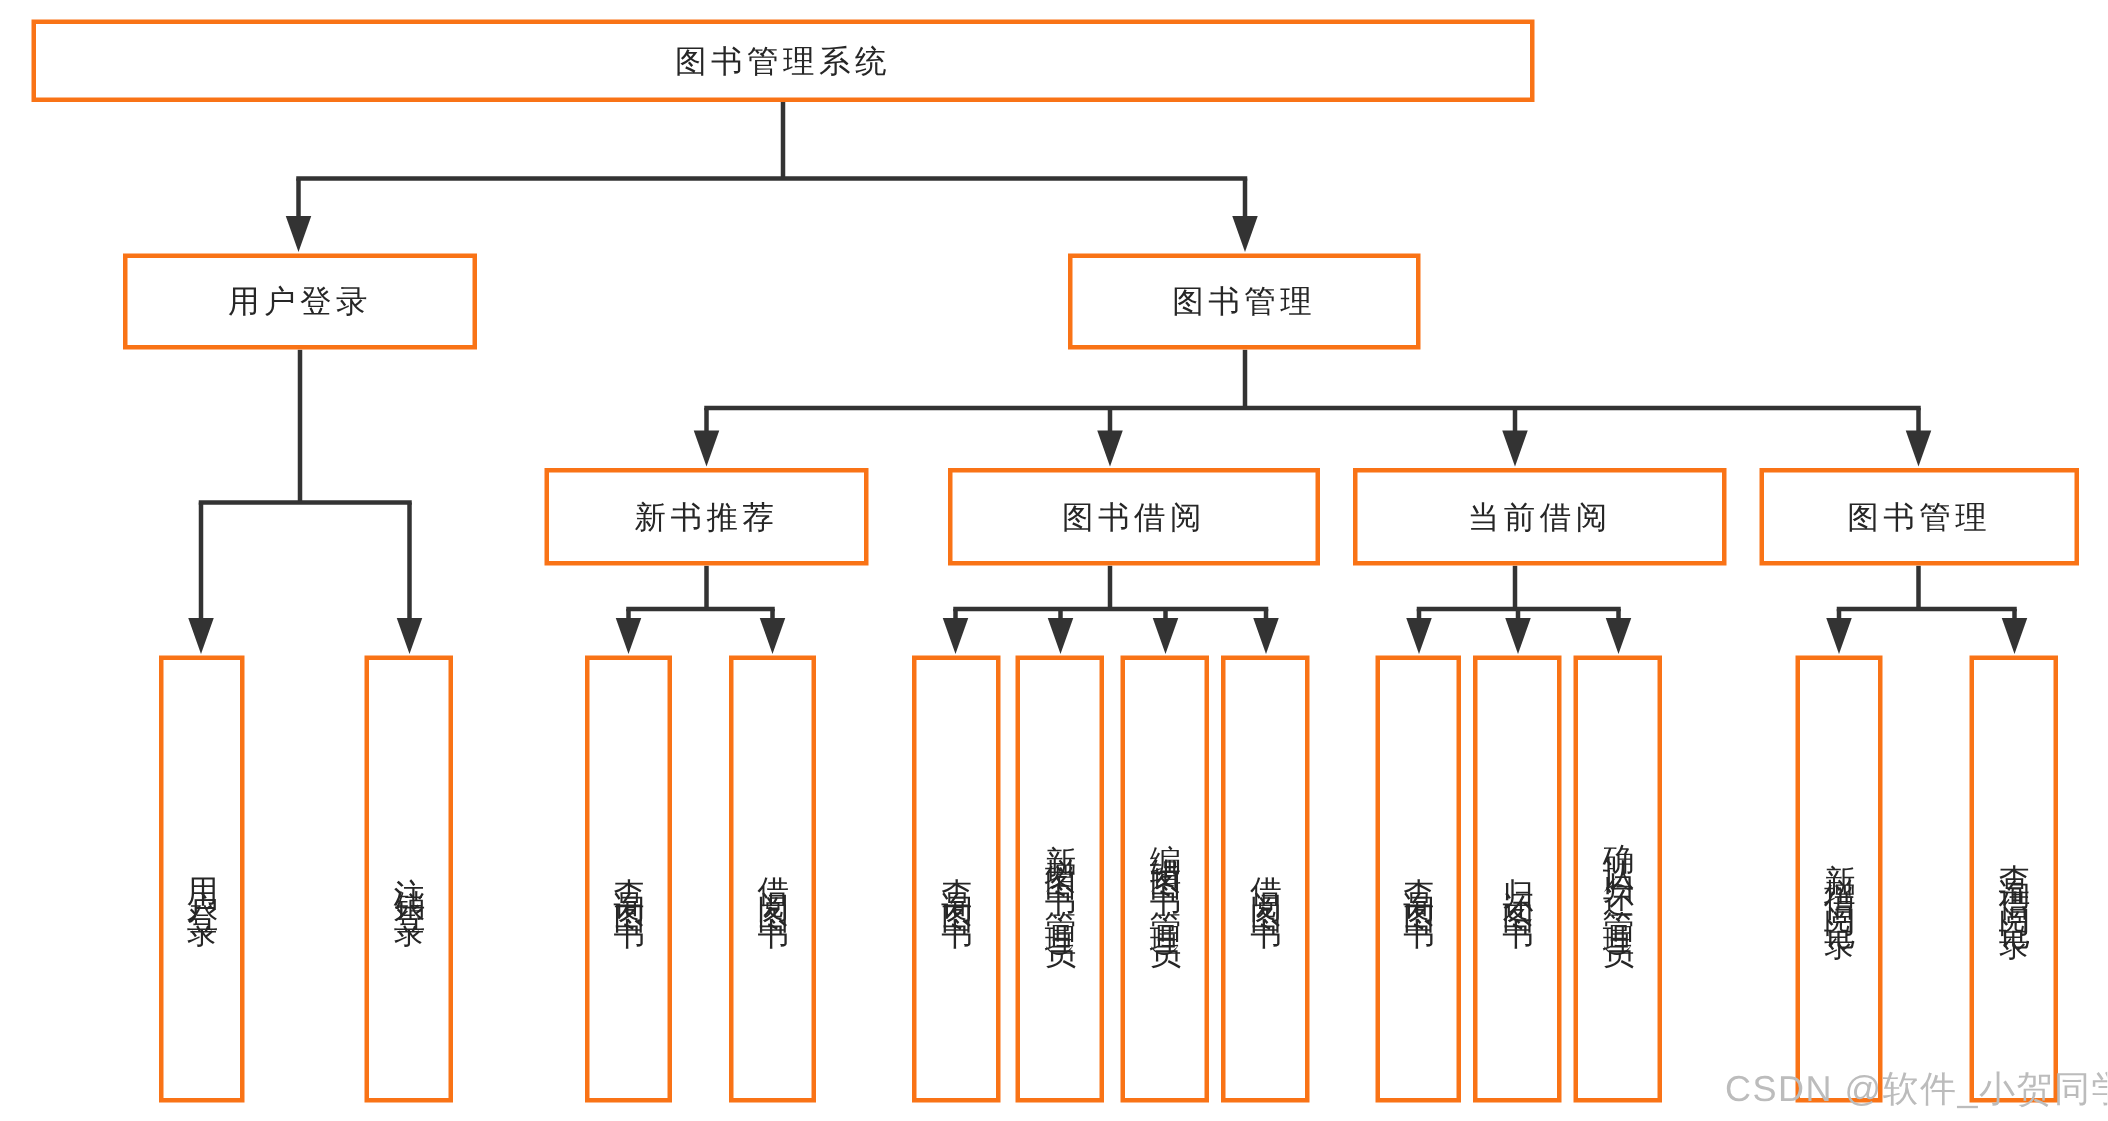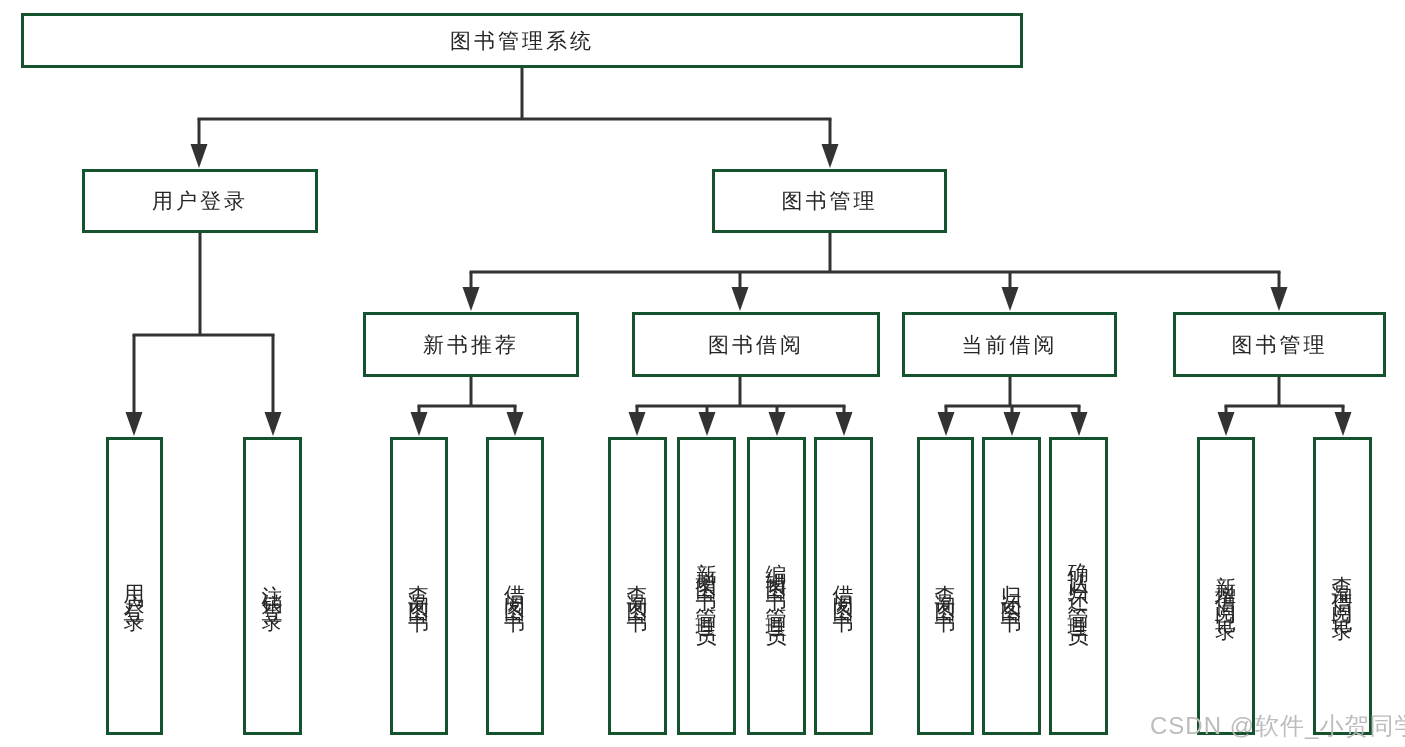--- a/index.html
+++ b/index.html
@@ -18,21 +18,21 @@
   .connectors {
     position: absolute;
     left: 0;
     top: 0;
     z-index: 1;
   }
   .box {
     position: absolute;
     box-sizing: border-box;
     background: #ffffff;
-    border: 3px solid #14532d;
+    border: 3px solid #f97316;
     display: flex;
     align-items: center;
     justify-content: center;
     color: #262626;
     z-index: 2;
   }
   .h {
     font-size: 21px;
     letter-spacing: 3px;
     white-space: nowrap;
@@ -132,21 +132,21 @@
     </g>
   </svg>
 
   <div class="box h" style="left:21px; top:13px; width:1002px; height:55px">图书管理系统</div>
 
   <div class="box h" style="left:82px; top:169px; width:236px; height:64px">用户登录</div>
   <div class="box h" style="left:712px; top:169px; width:235px; height:64px">图书管理</div>
 
   <div class="box h" style="left:363px; top:312px; width:216px; height:65px">新书推荐</div>
   <div class="box h" style="left:632px; top:312px; width:248px; height:65px">图书借阅</div>
-  <div class="box h" style="left:902px; top:312px; width:215px; height:65px">当前借阅</div>
+  <div class="box h" style="left:902px; top:312px; width:249px; height:65px">当前借阅</div>
   <div class="box h" style="left:1173px; top:312px; width:213px; height:65px">图书管理</div>
 
   <div class="box v" style="left:106px; top:437px; width:57px; height:298px">用户登录</div>
   <div class="box v" style="left:243px; top:437px; width:59px; height:298px">注销登录</div>
 
   <div class="box v" style="left:390px; top:437px; width:58px; height:298px">查询图书</div>
   <div class="box v" style="left:486px; top:437px; width:58px; height:298px">借阅图书</div>
 
   <div class="box v" style="left:608px; top:437px; width:59px; height:298px">查询图书</div>
   <div class="box v" style="left:677px; top:437px; width:59px; height:298px">新增图书（管理员）</div>

